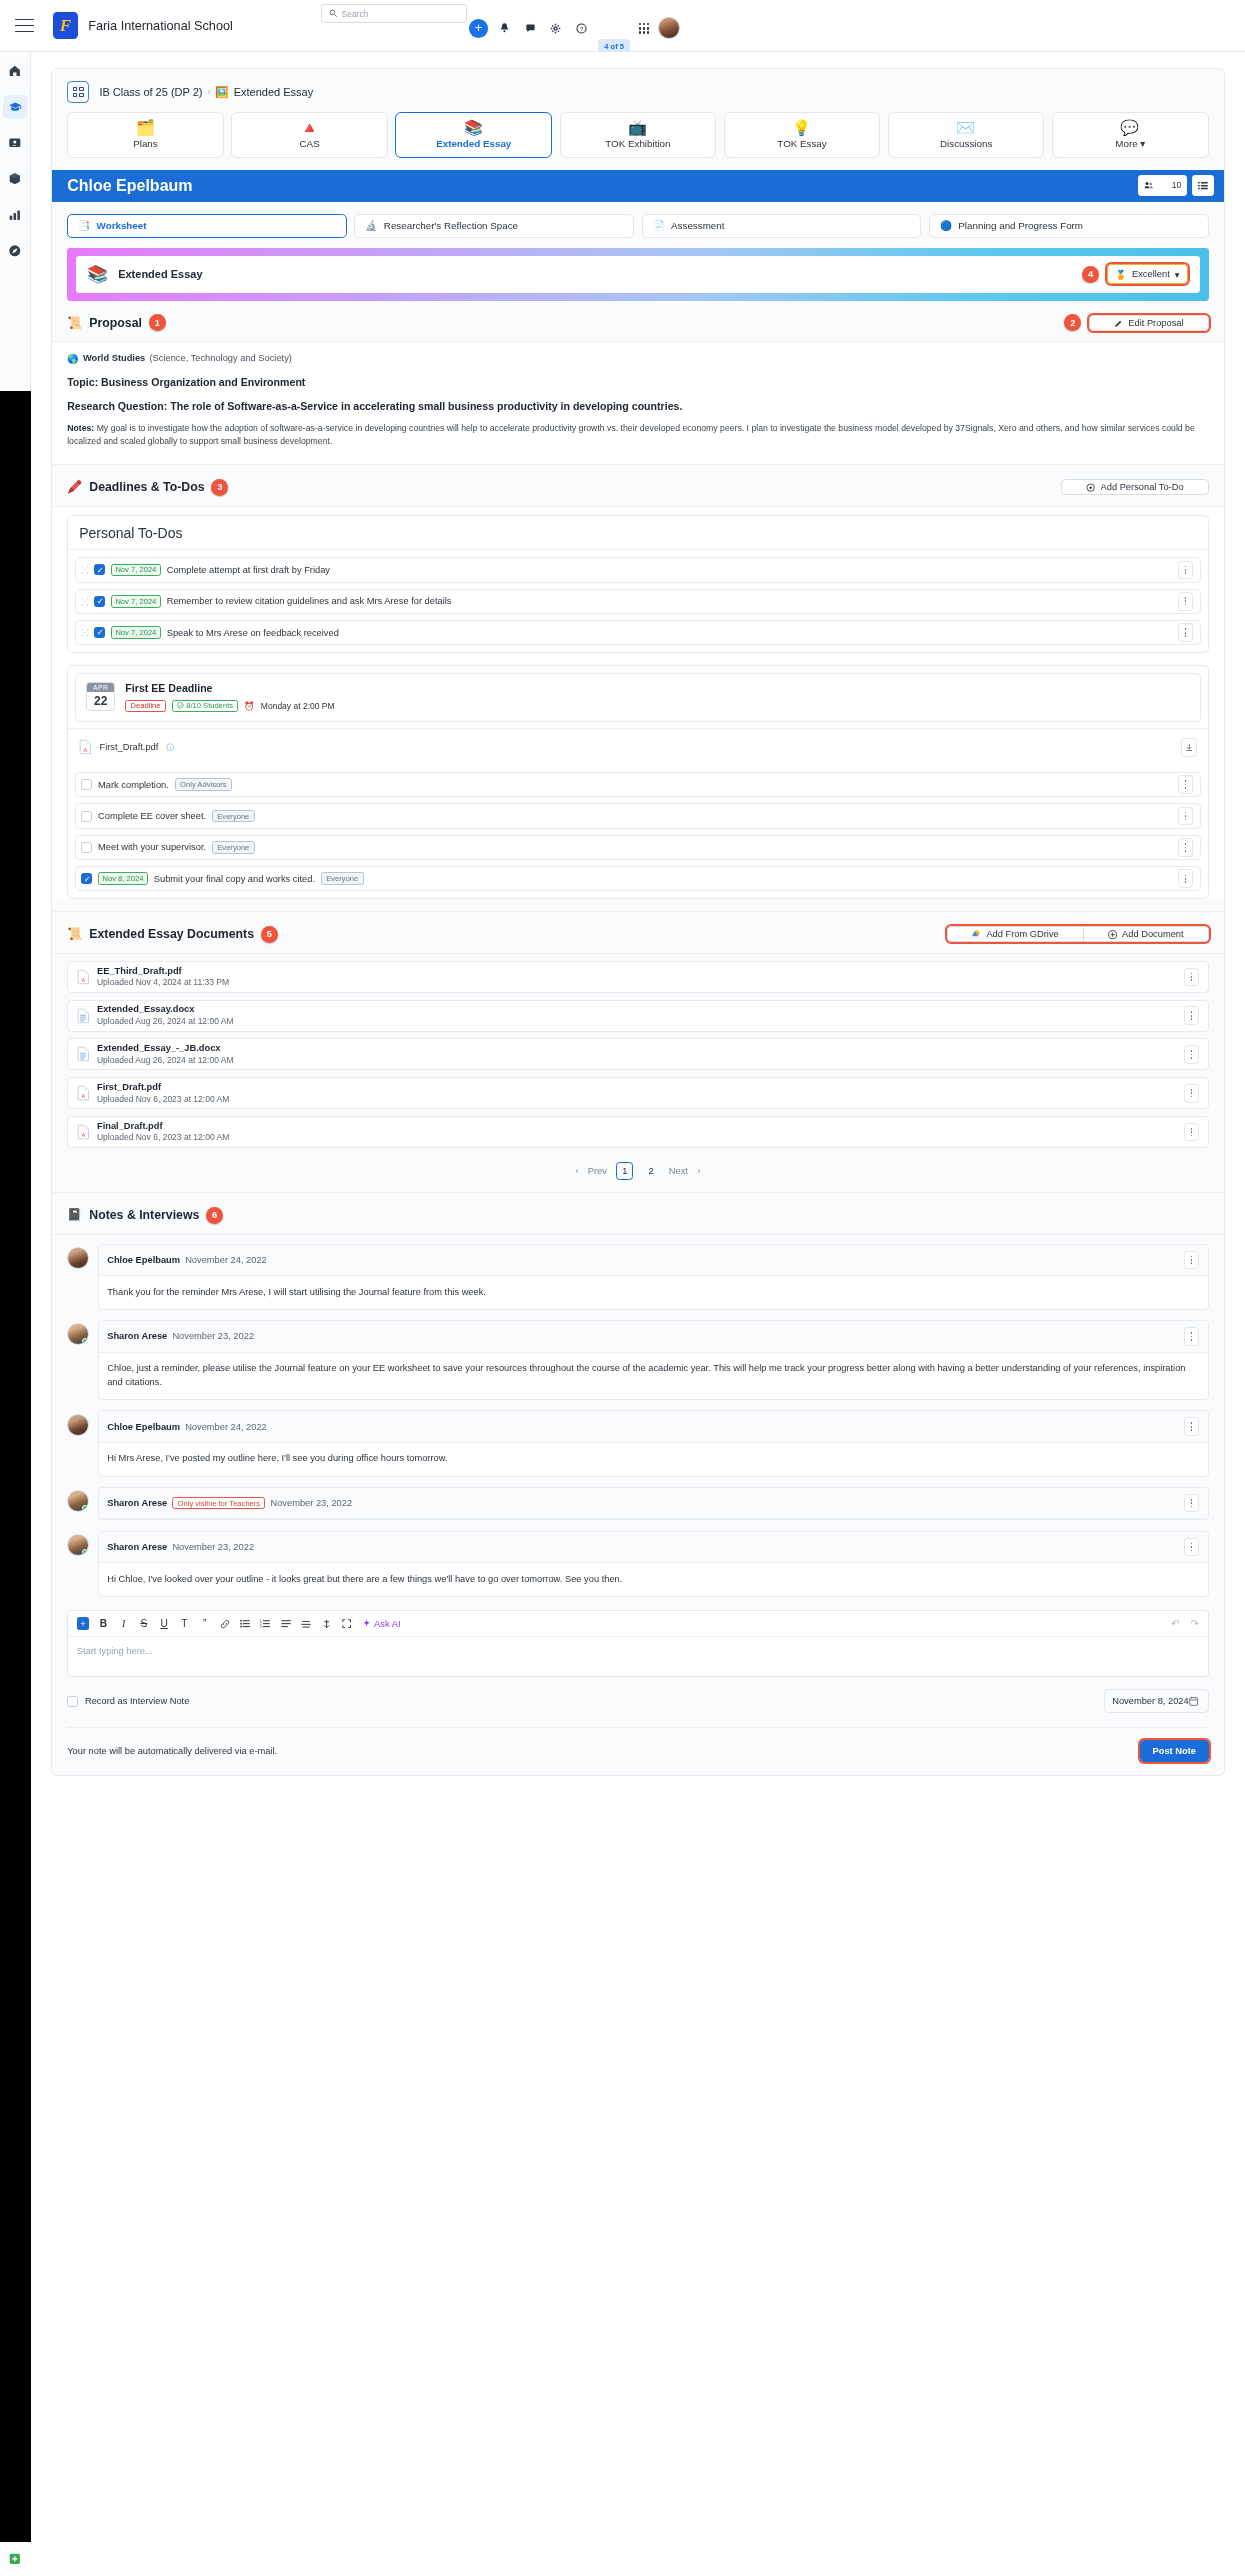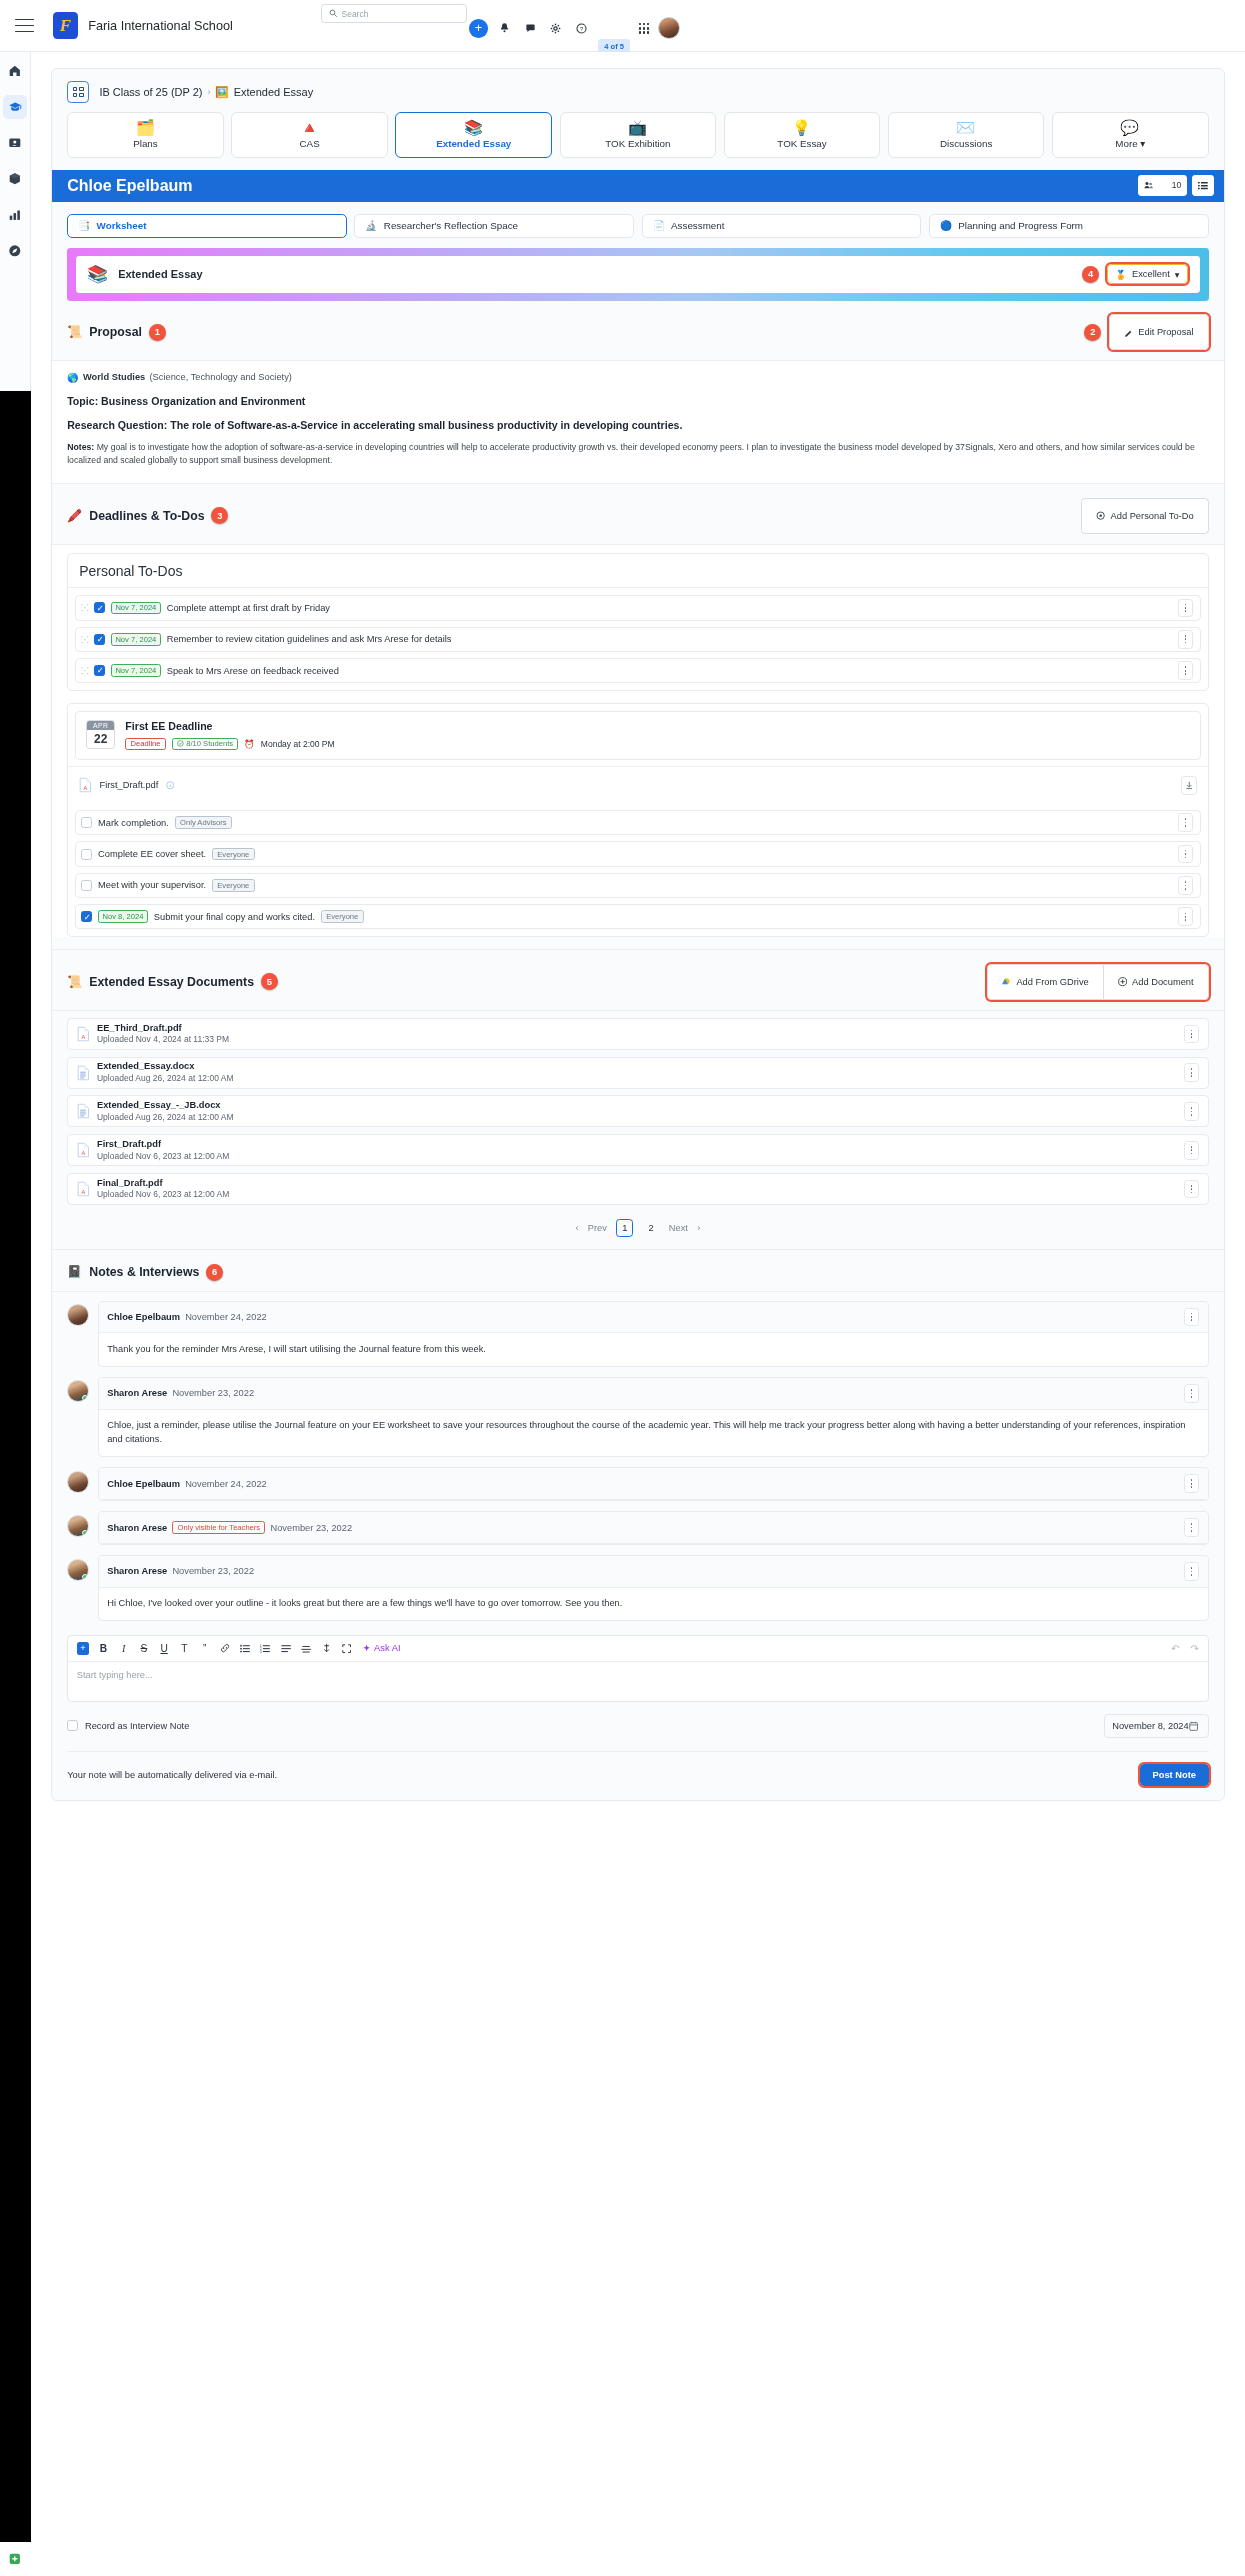--- a/index.html
+++ b/index.html
@@ -133,21 +133,21 @@
     display:flex; align-items:center; justify-content:space-between;
     padding: 13.6px 15.3px 10.2px 15.3px; border-bottom: 0.8px solid #eceff2;
   }
   .sec-title { display:flex; align-items:center; gap:6.8px; font-size:12.3px; font-weight:700; color:#1b2430;}
   .badge-num {
     width: 17px; height: 17px; border-radius: 50%; background:#f0543c; color:#fff;
     font-size: 9.3px; font-weight:700; display:flex; align-items:center; justify-content:center;
     box-shadow: 0 0.8px 1.7px rgba(0,0,0,.3);
   }
   .ghost-btn {
-    border:0.8px solid #d7dce3; background:#fff; border-radius:4.2px; height:36px; padding:0 14px;
+    border:0.8px solid #d7dce3; background:#fff; border-radius:4.2px; height:16px; padding:0 24px;
     display:flex; align-items:center; gap:5.1px; font-size:9.3px; color:#2c3440;
   }
   .hl { outline: 2.5px solid #f0543c; border-radius: 4.2px; }
 
   
   .proposal-body { padding: 10.2px 15.3px 15.3px 15.3px; border-bottom: 0.8px solid #eceff2; background:#fff;}
   .subjline { font-size: 9.3px; color:#2c3440; margin-bottom: 12px; display:flex; align-items:center; gap:4.2px;}
   .subjline b { font-weight:700;}
   .subjline span.paren { color:#4a5361;}
   .topic { font-size: 10.6px; font-weight:700; color:#1b2430; margin-bottom: 12px;}
@@ -883,20 +883,21 @@
             <div class="note-meta">
               <b>Chloe Epelbaum</b>
               <span>November 24, 2022</span>
             </div>
             <div class="kebab">
                 <i></i>
                 <i></i>
                 <i></i>
               </div>
           </div>
+          <div class="note-text">Hi Mrs Arese, I've posted my outline here, I'll see you during office hours tomorrow.</div>
         </div>
       </div>
 
       <div class="note">
         <div class="note-av av-b">
             <span class="online"></span>
           </div>
         <div class="note-body">
           <div class="note-head">
             <div class="note-meta">

